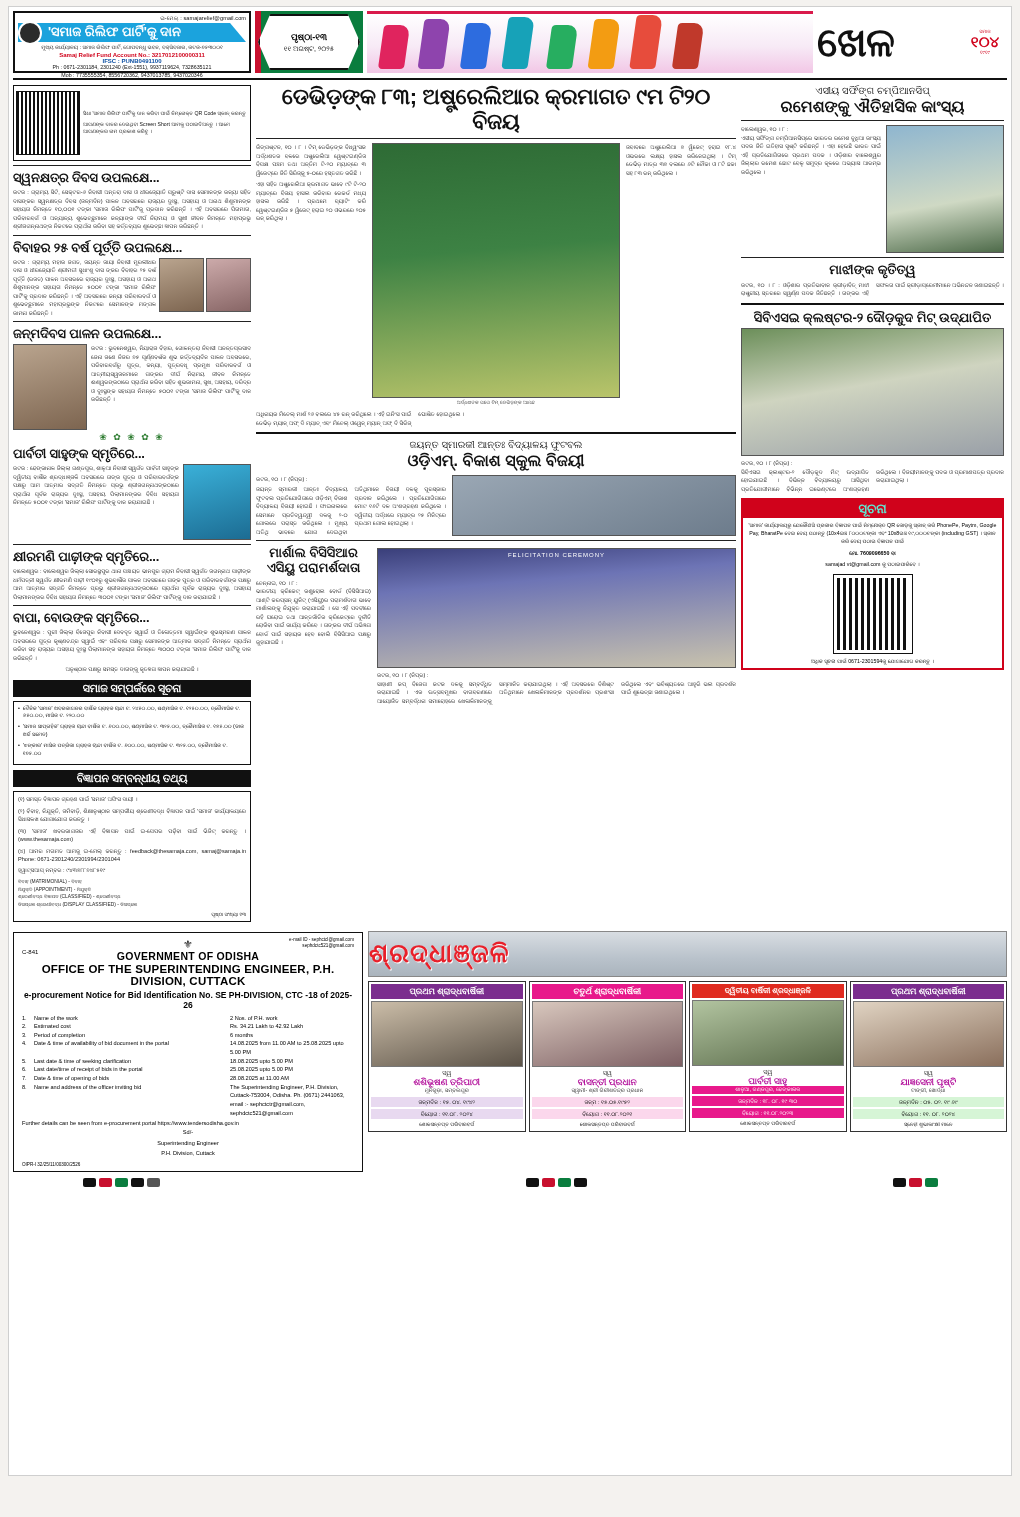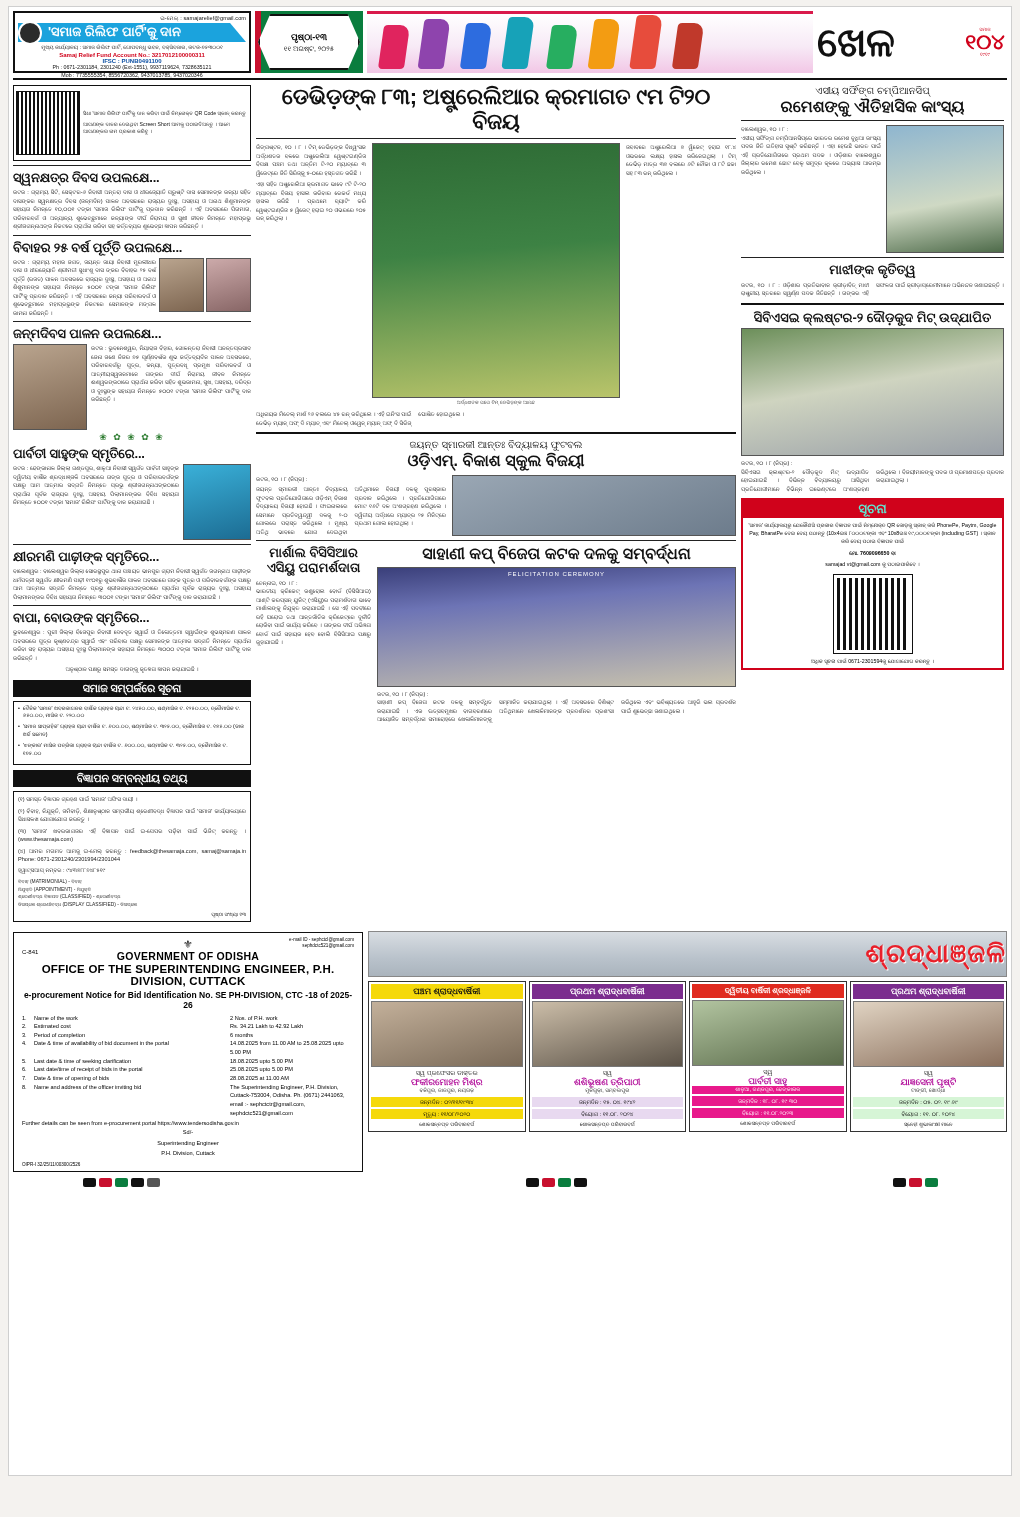--- a/index.html
+++ b/index.html
@@ -64,21 +64,21 @@
     border-top: 3px solid #d91a4b;
   }
   .athlete { position: absolute; bottom: 4px; width: 26px; height: 44px; border-radius: 4px 10px 4px 4px; transform: skewX(-8deg); }
 
   .khela-wrap { width: 190px; display: flex; align-items: center; justify-content: space-between; gap: 20px; }
   .khela { font-size: 40px; font-weight: bold; letter-spacing: -1px; color: #111; line-height: 1; }
   .samaja-logo {
     width: 44px; height: 50px; display: flex; flex-direction: column;
     align-items: center; justify-content: center; color: #d0021b;
   }
-  .samaja-logo .big { font-size: 21px; font-weight: bold; line-height: .9; }
+  .samaja-logo .big { font-size: 15px; font-weight: bold; line-height: .9; }
   .samaja-logo .tiny { font-size: 5px; }
 
   
   .body-grid { display: flex; gap: 5px; margin-top: 5px; }
   .col-left { width: 238px; }
   .col-mid  { width: 480px; }
   .col-right{ width: 263px; }
 
   .rule { border-top: 1px solid #222; margin: 4px 0; }
   .rule-thick { border-top: 2px solid #111; margin: 5px 0; }
@@ -138,21 +138,21 @@
   .tender-row .a { flex: 1; }
   .tender-foot { font-size: 5.6px; margin-top: 3px; }
   .tender-sd { text-align: center; font-size: 5.6px; line-height: 1.5; margin-top: 2px; }
   .tender-left-code { font-size: 4.6px; margin-top: 4px; }
 
   
   .shrad-banner {
     height: 46px; margin-top: 5px; position: relative; overflow: hidden;
     background: linear-gradient(180deg,#d8dde2,#b9c2cb 60%, #aab4bd);
     border: 1px solid #888;
-    display: flex; align-items: center; justify-content: flex-end;
+    display: flex; align-items: center; justify-content: flex-start;
   }
   .shrad-title { font-size: 26px; font-weight: bold; color: #e8202a; letter-spacing: 1px;
     text-shadow: 1px 1px 0 #fff; }
   .obit-row { display: flex; gap: 3px; margin-top: 4px; }
   .obit {
     flex: 1; border: 1px solid #333; background: #fff; padding: 2px;
     display: flex; flex-direction: column;
   }
   .obit-head {
     font-size: 8.5px; font-weight: bold; text-align: center; padding: 2px 0; color: #111;
@@ -378,21 +378,20 @@
 
       <div class="rule"></div>
 
       <div style="display:flex;gap:6px;">
         <div style="flex:0 0 115px;">
           <div class="headline-3">ମାର୍ଶାଲ ବିସିସିଆର ଏସିୟୁ ପରାମର୍ଶଦାତା</div>
           <div class="body-txt" style="margin-top:3px;">ଚେନ୍ନାଇ, ୧୦ । ୮ :</div>
           <div class="body-txt">ଭାରତୀୟ କ୍ରିକେଟ୍ କଣ୍ଟ୍ରୋଲ ବୋର୍ଡ (ବିସିସିଆଇ) ଆଣ୍ଟି କରପ୍ସନ୍ ୟୁନିଟ୍ (ଏସିୟୁ)ର ପରାମର୍ଶଦାତା ଭାବେ ମାର୍ଶାଲଙ୍କୁ ନିଯୁକ୍ତ କରାଯାଇଛି । ସେ ଏହି ପଦବୀରେ ରହି ଘରୋଇ ତଥା ଆନ୍ତର୍ଜାତିକ କ୍ରିକେଟ୍ରେ ଦୁର୍ନୀତି ରୋକିବା ପାଇଁ କାର୍ଯ୍ୟ କରିବେ । ତାଙ୍କର ଦୀର୍ଘ ଅଭିଜ୍ଞତା ବୋର୍ଡ ପାଇଁ ସହାୟକ ହେବ ବୋଲି ବିସିସିଆଇ ପକ୍ଷରୁ କୁହାଯାଇଛି ।</div>
         </div>
         <div style="flex:1;">
-          <div class="headline-2">ସାହାଣୀ କପ୍ ବିଜେତା କଟକ ଦଳକୁ ସମ୍ବର୍ଦ୍ଧନା</div>
           <div class="photo" style="height:120px;margin-top:3px;background:linear-gradient(175deg,#3a3f7a 0%,#6d74b5 30%,#c8c2ad 100%);position:relative;">
             <div style="position:absolute;top:3px;left:0;right:0;text-align:center;color:#fff;font-size:6px;letter-spacing:1px;">FELICITATION CEREMONY</div>
           </div>
           <div class="body-txt" style="margin-top:3px;">କଟକ, ୧୦ । ୮ (ନିପ୍ର) :</div>
           <div class="body-txt cols3">ସାହାଣୀ କପ୍ ବିଜେତା କଟକ ଦଳକୁ ସମ୍ବର୍ଦ୍ଧିତ କରାଯାଇଛି । ଏକ ଉତ୍ସବମୁଖର ବାତାବରଣରେ ଆୟୋଜିତ ସମ୍ବର୍ଦ୍ଧନା ସମାରୋହରେ ଖେଳାଳିମାନଙ୍କୁ ସମ୍ମାନିତ କରାଯାଇଥିଲା । ଏହି ଅବସରରେ ବିଶିଷ୍ଟ ଅତିଥିମାନେ ଖେଳାଳିମାନଙ୍କ ପ୍ରଦର୍ଶନର ପ୍ରଶଂସା କରିଥିଲେ ଏବଂ ଭବିଷ୍ୟତରେ ଆହୁରି ଭଲ ପ୍ରଦର୍ଶନ ପାଇଁ ଶୁଭେଚ୍ଛା ଜଣାଇଥିଲେ ।</div>
         </div>
       </div>
 
     </div>
 
@@ -508,42 +507,42 @@
       </div>
     </div>
 
     <div style="flex:1;">
       <div class="shrad-banner">
         <div class="shrad-title">ଶ୍ରଦ୍ଧାଞ୍ଜଳି</div>
       </div>
 
       <div class="obit-row">
 
-        <div class="obit">
-          <div class="obit-head" style="background:#f5d90a;">ପଞ୍ଚମ ଶ୍ରାଦ୍ଧବାର୍ଷିକୀ</div>
-          <div class="obit-photo"></div>
-          <div class="obit-pre">ସ୍ୱ ପ୍ରଫେସର ଡାକ୍ତର</div>
-          <div class="obit-name">ଫକୀରମୋହନ ମିଶ୍ର</div>
-          <div class="obit-sub">ବନିପୁର, ଜାଜପୁର, ନୟଗଡ଼</div>
-          <div class="obit-dates" style="background:#f5d90a;">ଜନ୍ମଦିନ : ୦୨/୧୧/୧୯୩୪</div>
-          <div class="obit-dates" style="background:#f5d90a;">ମୃତ୍ୟୁ : ୧୧/୦୮/୨୦୨୦</div>
-          <div class="obit-from">ଶୋକସନ୍ତପ୍ତ ପରିବାରବର୍ଗ</div>
-        </div>
 
         <div class="obit">
           <div class="obit-head" style="background:#7b2d8e;color:#fff;">ପ୍ରଥମ ଶ୍ରାଦ୍ଧବାର୍ଷିକୀ</div>
           <div class="obit-photo" style="background:linear-gradient(165deg,#cbbda8,#5b5247);"></div>
           <div class="obit-pre">ସ୍ୱ</div>
           <div class="obit-name">ଶଶିଭୂଷଣ ତ୍ରିପାଠୀ</div>
           <div class="obit-sub">ମୁନିଗୁଡ଼ା, ସମ୍ବଲପୁର</div>
           <div class="obit-dates" style="background:#e8d9f0;">ଜନ୍ମଦିନ : ୧୫. ୦୪. ୧୯୪୨</div>
           <div class="obit-dates" style="background:#e8d9f0;">ବିୟୋଗ : ୧୧.୦୮. ୨୦୨୪</div>
           <div class="obit-from">ଶୋକସନ୍ତପ୍ତ ପରିବାରବର୍ଗ</div>
         </div>
 
+        <div class="obit">
+          <div class="obit-head" style="background:#e8198b;color:#fff;">ଚତୁର୍ଥ ଶ୍ରାଦ୍ଧବାର୍ଷିକୀ</div>
+          <div class="obit-photo" style="background:linear-gradient(165deg,#d8c7bd,#7d5f63);"></div>
+          <div class="obit-pre">ସ୍ୱ</div>
+          <div class="obit-name">ବାସନ୍ତୀ ପ୍ରଧାନ</div>
+          <div class="obit-sub">ସ୍ୱାମୀ- ଶ୍ରୀ ଗିରୀଶଚନ୍ଦ୍ର ପ୍ରଧାନ</div>
+          <div class="obit-dates" style="background:#fbd7ec;">ଜନ୍ମ : ୧୫.୦୫.୧୯୫୨</div>
+          <div class="obit-dates" style="background:#fbd7ec;">ବିୟୋଗ : ୧୧.୦୮.୨୦୨୧</div>
+          <div class="obit-from">ଶୋକସନ୍ତପ୍ତ ପରିବାରବର୍ଗ</div>
+        </div>
 
         <div class="obit">
           <div class="obit-head" style="background:#e02b20;color:#fff;font-size:7.5px;">ଦ୍ୱିତୀୟ ବାର୍ଷିକୀ ଶ୍ରଦ୍ଧାଞ୍ଜଳି</div>
           <div class="obit-photo" style="background:linear-gradient(165deg,#b2c4a0,#5a6b4a);"></div>
           <div class="obit-pre">ସ୍ୱ</div>
           <div class="obit-name">ପାର୍ବତୀ ସାହୁ</div>
           <div class="obit-sub" style="background:#e8198b;color:#fff;">ଶାଳୁଆ, ଗଣ୍ଡପୁର, ଢେଙ୍କାନାଳ</div>
           <div class="obit-dates" style="background:#e8198b;color:#fff;">ଜନ୍ମଦିନ : ୧୮. ୦୮. ୧୯ ୩୦</div>
           <div class="obit-dates" style="background:#e8198b;color:#fff;">ବିୟୋଗ : ୧୧.୦୮.୨୦୨୩</div>
           <div class="obit-from">ଶୋକସନ୍ତପ୍ତ ପରିବାରବର୍ଗ</div>

